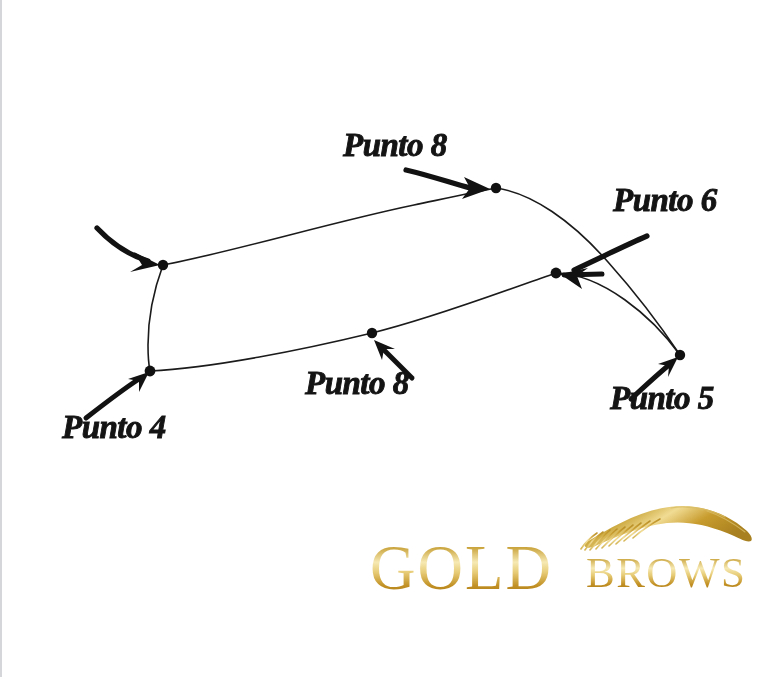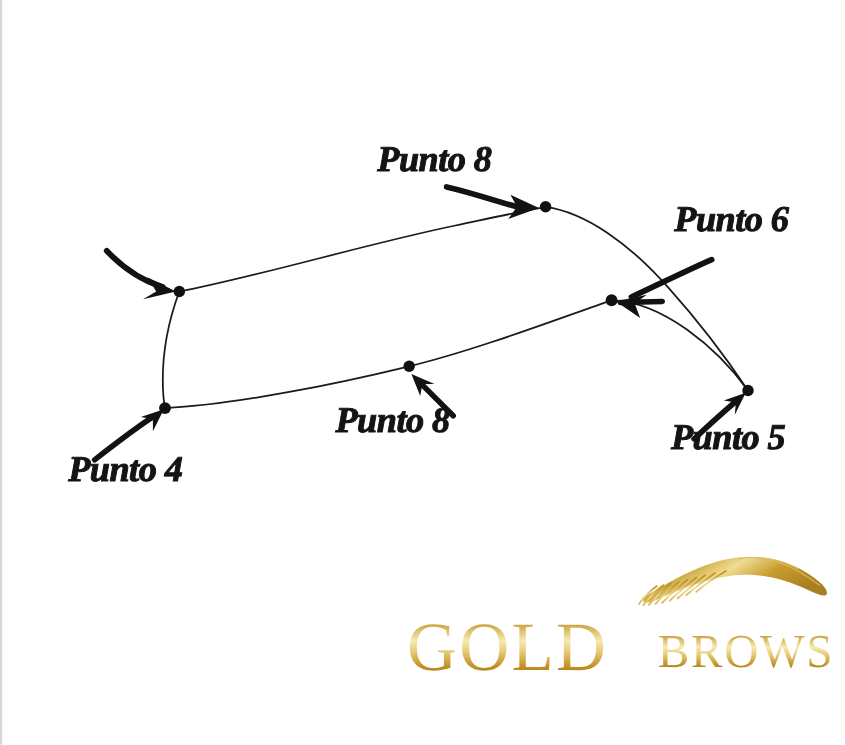--- a/index.html
+++ b/index.html
@@ -95,33 +95,32 @@
         #c9a23a 16%,
         #f6e9b3 40%,
         #e7cc77 56%,
         #c18f22 78%,
         #9d7016 100%);
     -webkit-background-clip: text;
     background-clip: text;
     color: transparent;
     -webkit-text-fill-color: transparent;
     display: inline-block;
-    margin-top: 20px;
   }
   #logo-gold {
     position: absolute;
     left: 0px;
     top: 0px;
     font-size: 63px;
     letter-spacing: 2px;
     line-height: 1;
   }
   #logo-brows {
     position: absolute;
-    left: 228px;
+    left: 216px;
     top: 14px;
     font-size: 43px;
     letter-spacing: 1.5px;
     line-height: 1;
   }
   #logo-tagline {
     position: absolute;
     left: 228px;
     top: 58px;
     font-size: 14px;

